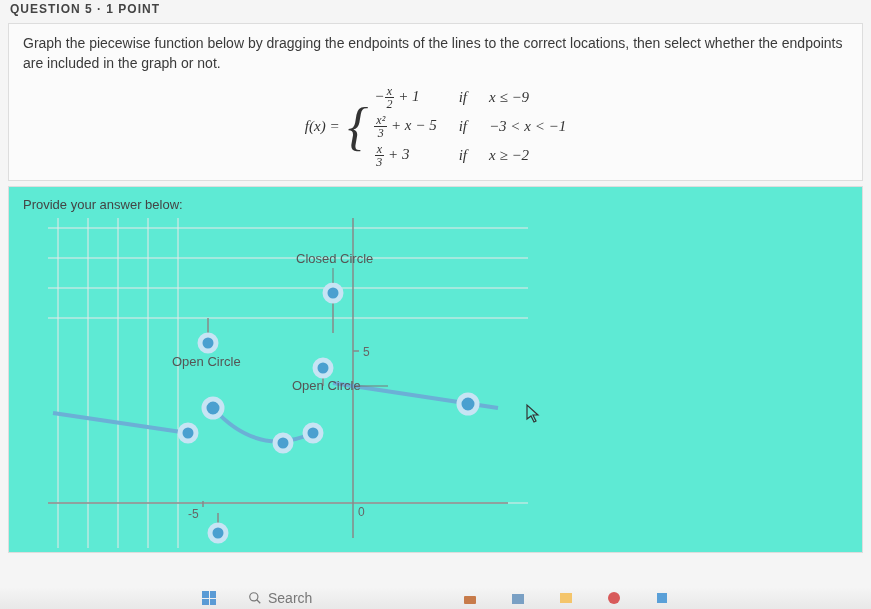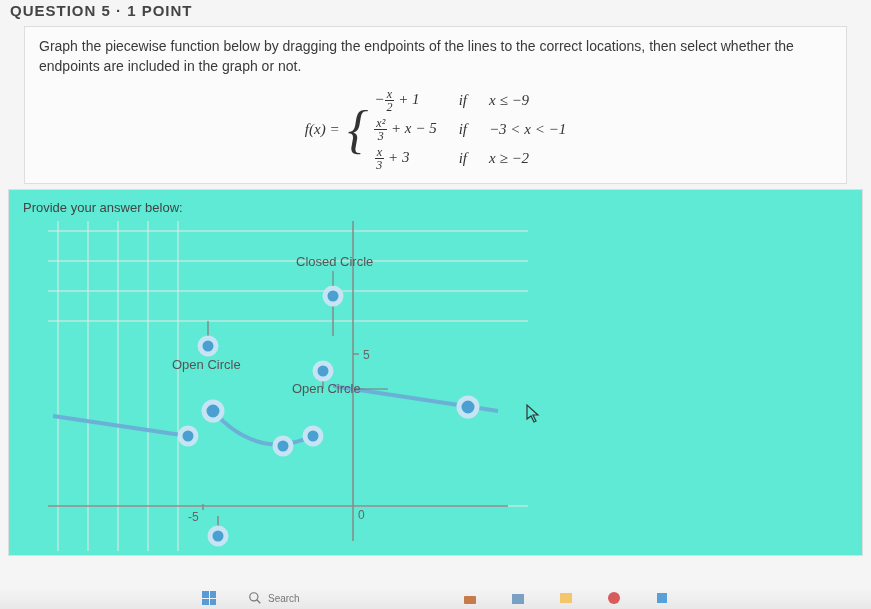--- a/index.html
+++ b/index.html
@@ -10,29 +10,29 @@
     body {
       font-family: Arial, sans-serif;
       background: #f5f5f5;
       width: 871px;
       height: 609px;
       position: relative;
       color: #333;
     }
     .header-strip {
       padding: 2px 10px;
-      font-size: 15px;
+      font-size: 12px;
       font-weight: bold;
       color: #444;
       letter-spacing: 1px;
     }
     .question-panel {
       background: #fbfbfb;
       border: 1px solid #ddd;
-      margin: 5px 24px;
+      margin: 5px 8px;
       padding: 10px 14px 12px 14px;
     }
     .question-text {
       font-size: 14px;
       color: #3a3a3a;
       line-height: 1.4;
     }
     .equation-container {
       text-align: center;
       margin-top: 12px;
@@ -161,21 +161,21 @@
       height: 14px;
     }
     .windows-icon span {
       background: #5a9bd5;
     }
     .search-group {
       display: flex;
       align-items: center;
       gap: 6px;
       color: #777;
-      font-size: 10px;
+      font-size: 14px;
     }
     .cursor {
       position: absolute;
       left: 525px;
       top: 403px;
       font-size: 18px;
       color: #333;
       pointer-events: none;
     }
   </style>

